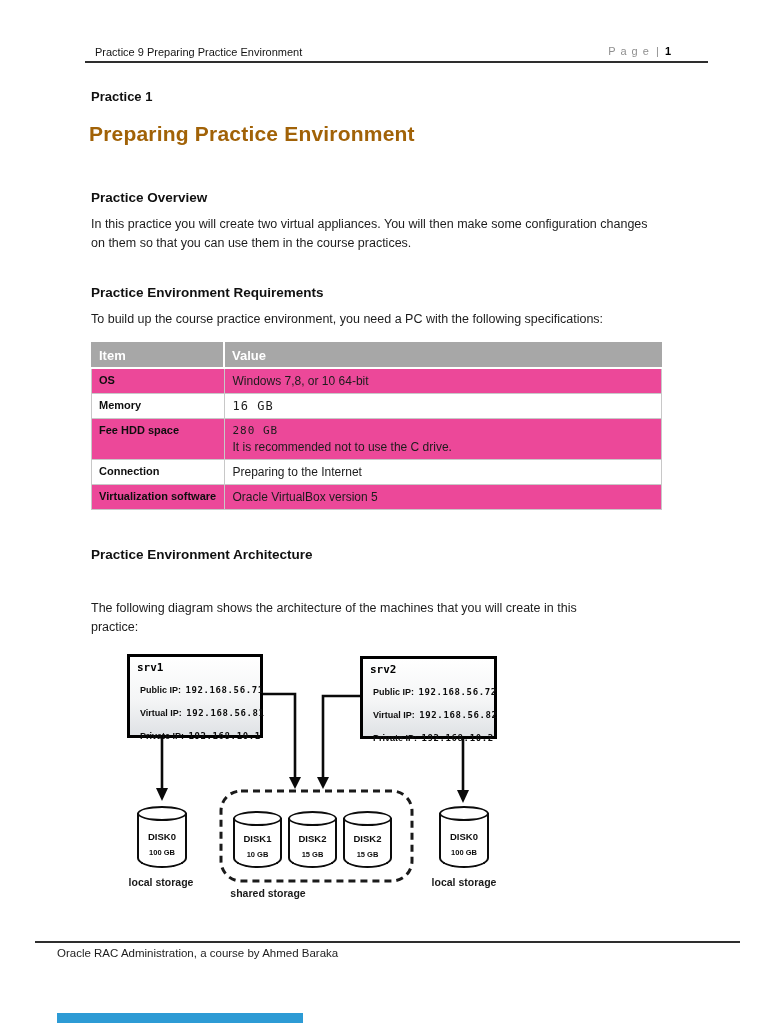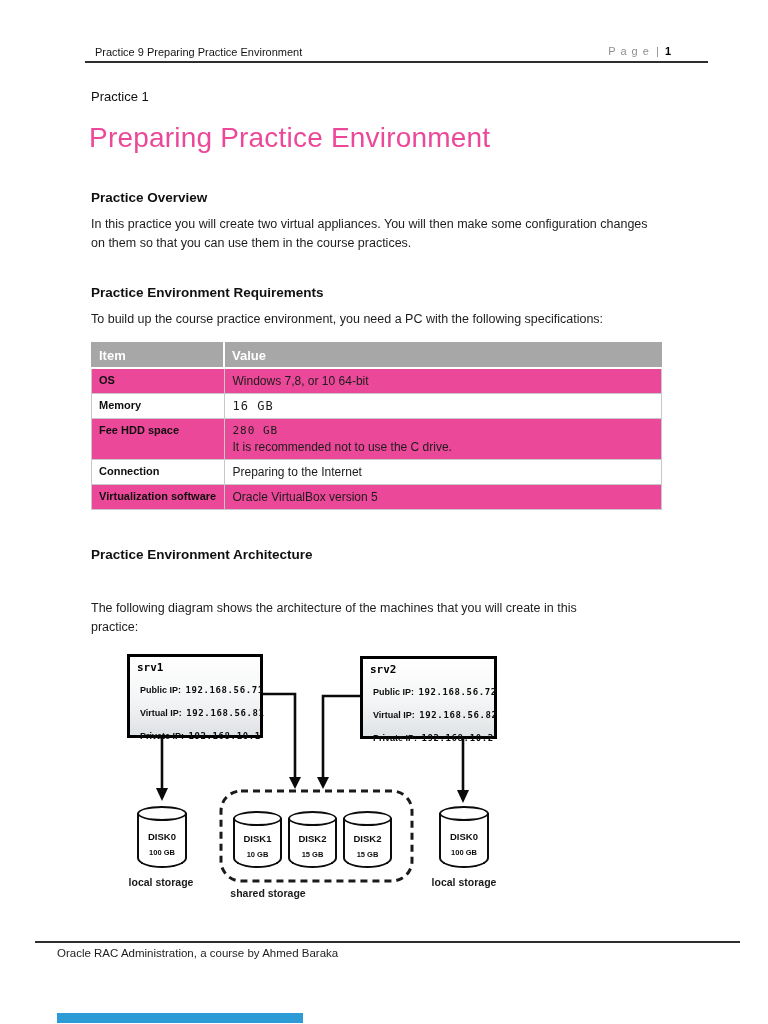--- a/index.html
+++ b/index.html
@@ -14,22 +14,22 @@
   .hdr-right { right:97px; top:45px; font-size:11px; white-space:nowrap; }
   .hdr-right .pg-word { color:#8f8f8f; letter-spacing:1px; }
   .hdr-right .pg-sep  { color:#8f8f8f; margin:0 3px; }
   .hdr-right .pg-num  { color:#000; font-weight:700; }
   .hdr-rule { left:85px; right:60px; top:61px; border-top:2px solid #2e2e2e; }
   .ftr-rule { left:35px; right:28px; top:941px; border-top:2px solid #2e2e2e; }
   .ftr-text { left:57px; top:947px; font-size:11.5px; color:#1d1d1d; }
   .accent-bar { left:57px; top:1013px; width:246px; height:10px; background:#2d9bd5; }
 
   
-  .kicker { left:91px; top:89px; font-size:13px; font-weight:400; color:#101010; }
-  .doc-title { left:89px; top:122px; font-size:28px; font-weight:400; color:#ec4899; letter-spacing:0.2px; }
+  .kicker { left:91px; top:89px; font-size:13px; font-weight:700; color:#101010; }
+  .doc-title { left:89px; top:122px; font-size:21px; font-weight:700; color:#a16207; letter-spacing:0.2px; }
   .sec-h { font-size:13.5px; font-weight:700; color:#101010; }
   .h-overview { left:91px; top:190px; }
   .h-req      { left:91px; top:285px; }
   .h-arch     { left:91px; top:547px; }
   .para { font-size:12.5px; line-height:1.55; color:#1c1c1c; white-space:pre-line; width:615px; }
   .p-overview { left:91px; top:215px; }
   .p-req      { left:91px; top:310px; }
   .p-arch     { left:91px; top:599px; }
 
   

